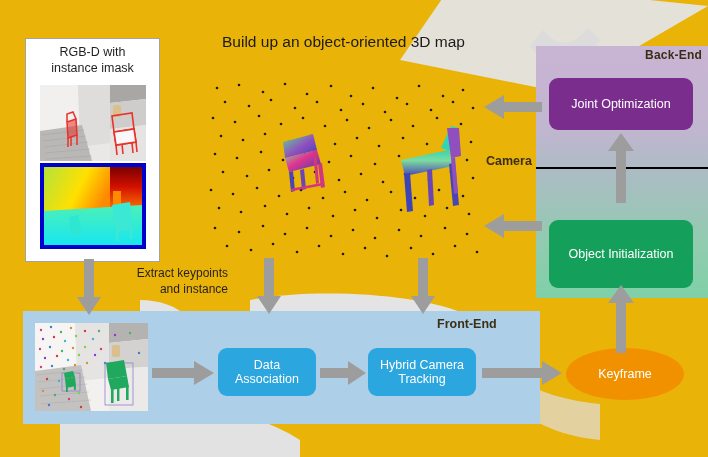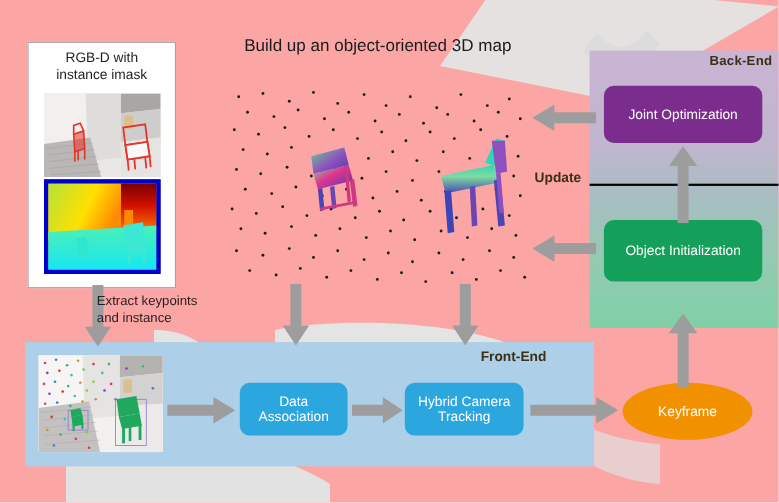--- a/index.html
+++ b/index.html
@@ -1,33 +1,33 @@
 <!DOCTYPE html>
 <html><head>
 <meta charset="utf-8">
 <style>
   html,body{margin:0;padding:0;background:#ffffff;}
   body{width:708px;height:457px;overflow:hidden;font-family:"Liberation Sans",sans-serif;}
-  #stage{position:relative;width:708px;height:457px;background:#fca5a5;overflow:hidden;}
+  #stage{position:relative;width:708px;height:457px;background:#eab308;overflow:hidden;}
 
   .wm{position:absolute;pointer-events:none;}
 
   
   #backend-panel{
     position:absolute;left:536px;top:46px;width:172px;height:252px;
     background:linear-gradient(180deg,#c9b4d4 0%,#c0b6cf 34%,#a9bdc2 52%,#92cbb0 78%,#7fd0a7 100%);
   }
   #backend-label{position:absolute;right:6px;top:48px;font-size:12px;color:#3b2f16;font-weight:600;letter-spacing:.2px;}
   #divider{position:absolute;left:536px;top:167px;width:172px;height:2px;background:#000;}
   #update-label{position:absolute;left:486px;top:154px;font-size:12.5px;color:#3b2f16;font-weight:600;}
 
   .rbox{position:absolute;border-radius:9px;display:flex;align-items:center;justify-content:center;
         text-align:center;color:#fff;font-size:12.5px;line-height:1.15;font-weight:500;}
   #joint-optimization{left:549px;top:78px;width:144px;height:52px;background:#7B2D8E;}
-  #object-initialization{left:549px;top:200px;width:144px;height:56px;background:#14A05B;}
+  #object-initialization{left:549px;top:220px;width:144px;height:68px;background:#14A05B;}
 
   
   #frontend-panel{position:absolute;left:23px;top:311px;width:517px;height:113px;background:#aecfe8;}
   #frontend-label{position:absolute;left:437px;top:317px;font-size:12.5px;color:#3b2f16;font-weight:600;}
   #data-association{left:218px;top:348px;width:98px;height:48px;background:#2BA6DF;}
   #hybrid-camera-tracking{left:368px;top:348px;width:108px;height:48px;background:#2BA6DF;}
 
   
   #keyframe{position:absolute;left:566px;top:348px;width:118px;height:52px;background:#F29100;
             border-radius:50%;display:flex;align-items:center;justify-content:center;
@@ -39,21 +39,21 @@
   
   #rgbd-card{position:absolute;left:25px;top:38px;width:133px;height:222px;background:#fff;border:1px solid #a3a3a3;}
   #rgbd-caption{position:absolute;left:0;top:5px;width:133px;text-align:center;font-size:12.5px;color:#231f20;line-height:1.28;}
   #rgb-photo{position:absolute;left:14px;top:46px;width:106px;height:76px;overflow:hidden;background:#ddd;}
   #depth-photo{position:absolute;left:14px;top:124px;width:106px;height:86px;overflow:hidden;background:#0000aa;}
 
   
   #keypoint-photo{position:absolute;left:35px;top:323px;width:113px;height:88px;overflow:hidden;background:#eee;}
 
   
-  #extract-label{position:absolute;left:88px;top:265px;width:140px;text-align:left;font-size:12px;color:#231f20;line-height:1.35;}
+  #extract-label{position:absolute;left:88px;top:265px;width:140px;text-align:right;font-size:12px;color:#231f20;line-height:1.35;}
 
   
   #map-area{position:absolute;left:205px;top:80px;width:290px;height:185px;}
   .arrow{position:absolute;}
 </style>
 </head>
 <body>
 
 <div id="stage">
 
@@ -65,21 +65,21 @@
     <path d="M300 316 C 360 348, 440 366, 520 372 L520 420 C 420 416, 330 380, 292 340 Z" fill="#e0e0e0" opacity="0.85"></path>
     <path d="M60 420 C 120 392, 230 396, 300 440 L300 457 L60 457 Z" fill="#e2e2e2"></path>
     <path d="M505 370 C 530 390, 560 400, 600 404 L600 440 C 550 436, 515 412, 500 392 Z" fill="#e0e0e0" opacity="0.7"></path>
   </svg>
 
   <div id="page-title">Build up an object-oriented 3D map</div>
 
   <div id="backend-panel"></div>
   <div id="divider"></div>
   <div id="backend-label">Back-End</div>
-  <div id="update-label">Update</div>
+  <div id="update-label">Camera</div>
 
   <div class="rbox" id="joint-optimization">Joint Optimization</div>
 
   <div class="rbox" id="object-initialization">Object Initialization</div>
 
   <div id="frontend-panel"></div>
   <div id="frontend-label">Front-End</div>
 
   <div class="rbox" id="hybrid-camera-tracking">
     <span style="display:block">

